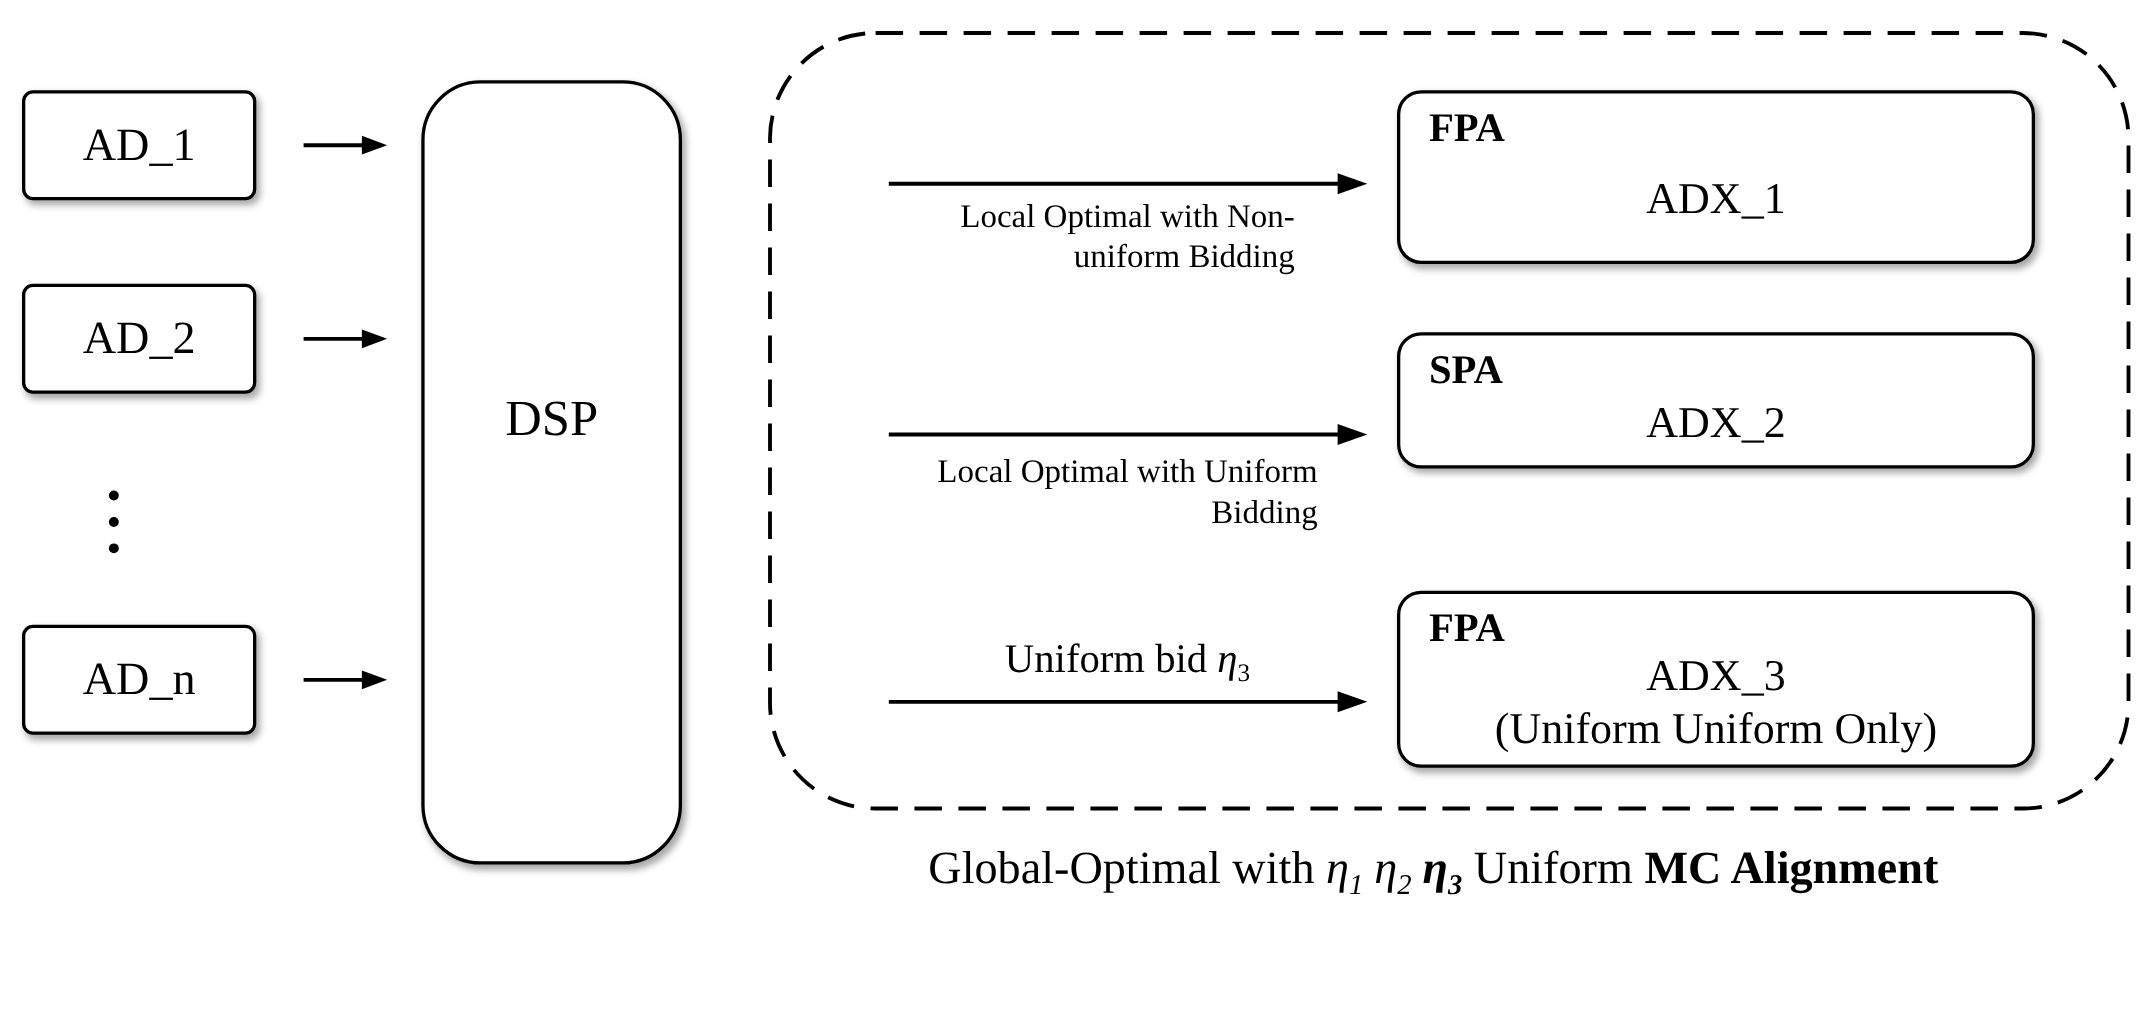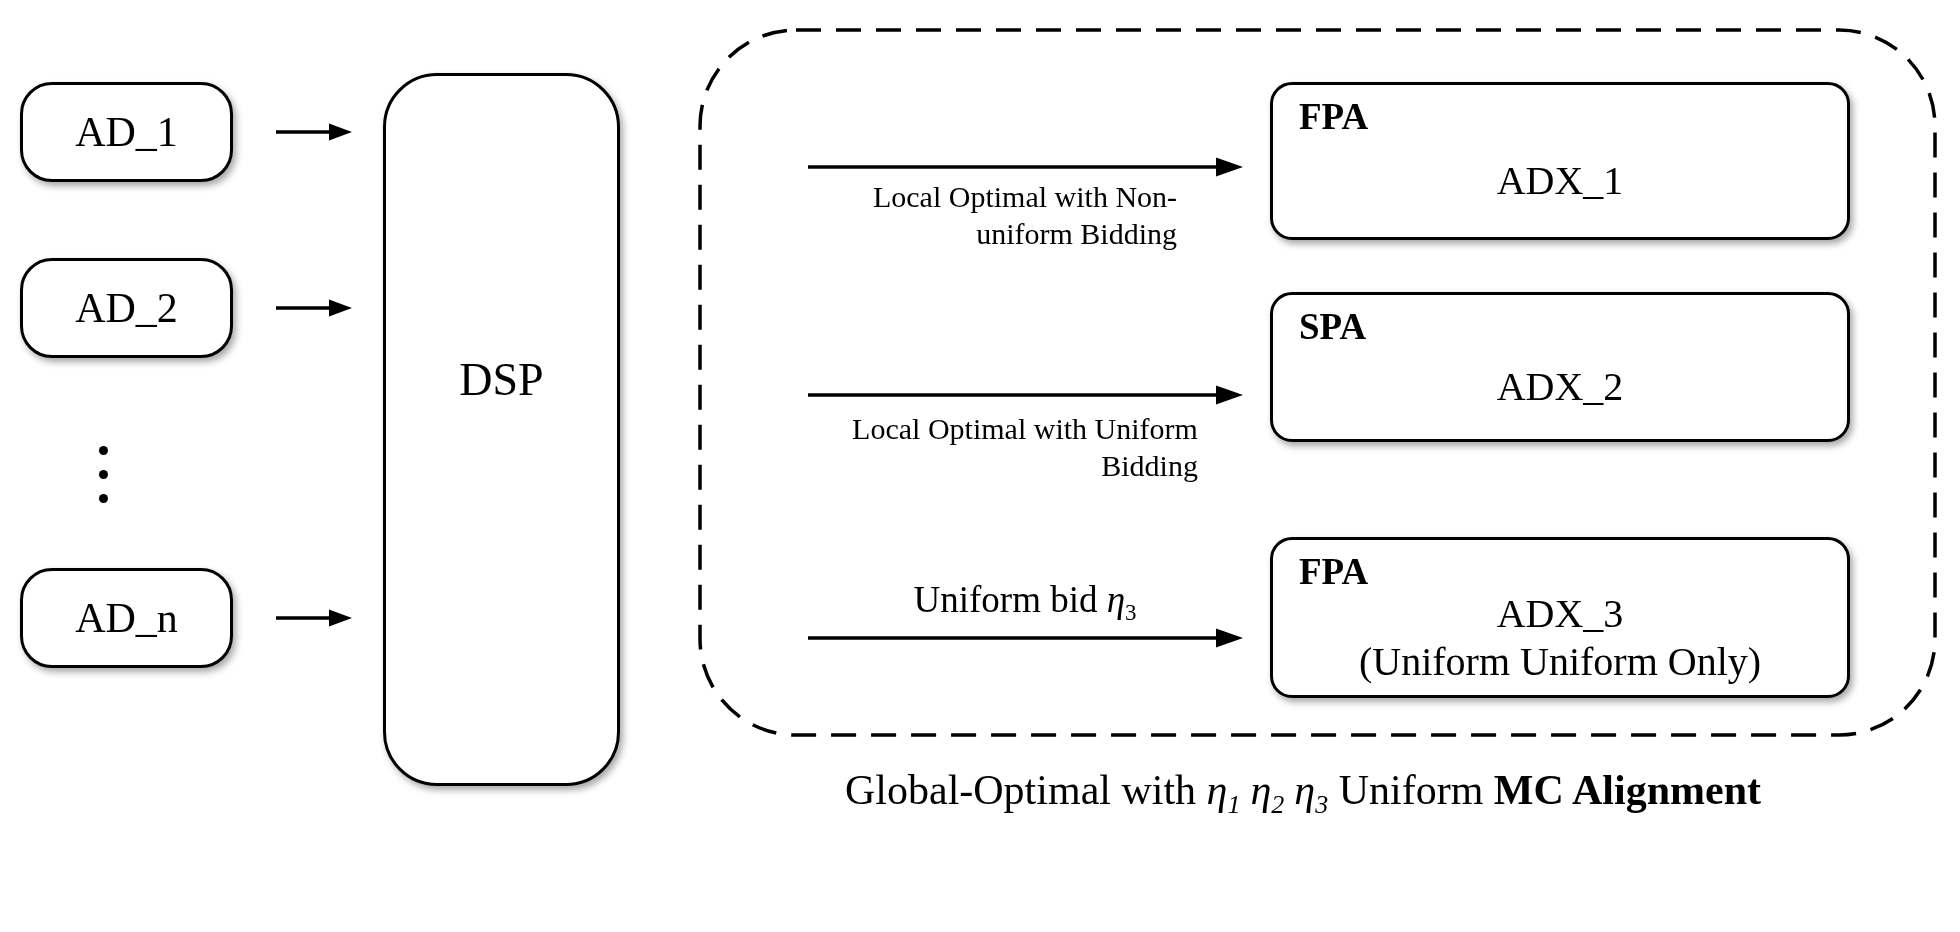--- a/index.html
+++ b/index.html
@@ -13,21 +13,21 @@
   .lines polygon { fill:#000; }
   .lines .dashed {
     fill:none; stroke:#000; stroke-width:3.5; stroke-dasharray:25 15;
   }
   .box {
     position:absolute; background:#fff; border:3px solid #000;
     box-shadow:3px 4px 7px rgba(0,0,0,0.35);
     box-sizing:border-box;
   }
   .ad-box {
-    left:20px; width:213px; height:100px; border-radius:32px;
+    left:20px; width:213px; height:100px; border-radius:10px;
     display:flex; align-items:center; justify-content:center;
     font-size:42px;
   }
   .dsp-box {
     left:383px; top:73px; width:237px; height:713px; border-radius:54px;
     display:flex; align-items:center; justify-content:center;
     font-size:46px;
   }
   .dsp-box .dsp-label { margin-bottom:100px; }
   .dots { position:absolute; left:99px; top:446px; display:flex; flex-direction:column; gap:15px; }
@@ -48,21 +48,21 @@
   .adx-center {
     position:absolute; left:0; top:0; right:0; bottom:0;
     display:flex; flex-direction:column; align-items:center; justify-content:center;
     font-size:40px; line-height:48px; text-align:center;margin-top:40px;
   }
   .caption {
     position:absolute; left:1303px; top:766px; transform:translateX(-50%);
     font-size:42px; white-space:nowrap;
   }
   .caption .cap-eta { font-style:italic; margin-right:10px; }
-  .caption .cap-eta.last { margin-right:0; }
+  .caption .cap-eta.last { margin-right:0;font-weight:bold; }
   .caption .bold { font-weight:bold; }
 </style>
 </head>
 <body>
 
 <div class="canvas">
 
   <svg class="lines" width="1960" height="932" viewBox="0 0 1960 932">
     <rect class="dashed" x="700" y="30" width="1235" height="705" rx="96"></rect>
     <g>
@@ -124,21 +124,21 @@
     <span class="b"></span><span>Uniform bid </span><span class="eta">η</span><sub>3</sub>
   </div>
 
   <div class="box adx-box" style="top:82px;height:158px">
     <span class="auction-tag">FPA</span>
     <div class="adx-center">
       <span>ADX_1</span>
       <span></span>
     </div>
   </div>
-  <div class="box adx-box" style="top:292px;height:150px">
+  <div class="box adx-box" style="top:302px;height:124px">
     <span class="auction-tag">SPA</span>
     <div class="adx-center">
       <span>ADX_2</span>
       <span></span>
     </div>
   </div>
   <div class="box adx-box" style="top:537px;height:161px">
     <span class="auction-tag">FPA</span>
     <div class="adx-center">
       <span>ADX_3</span>

